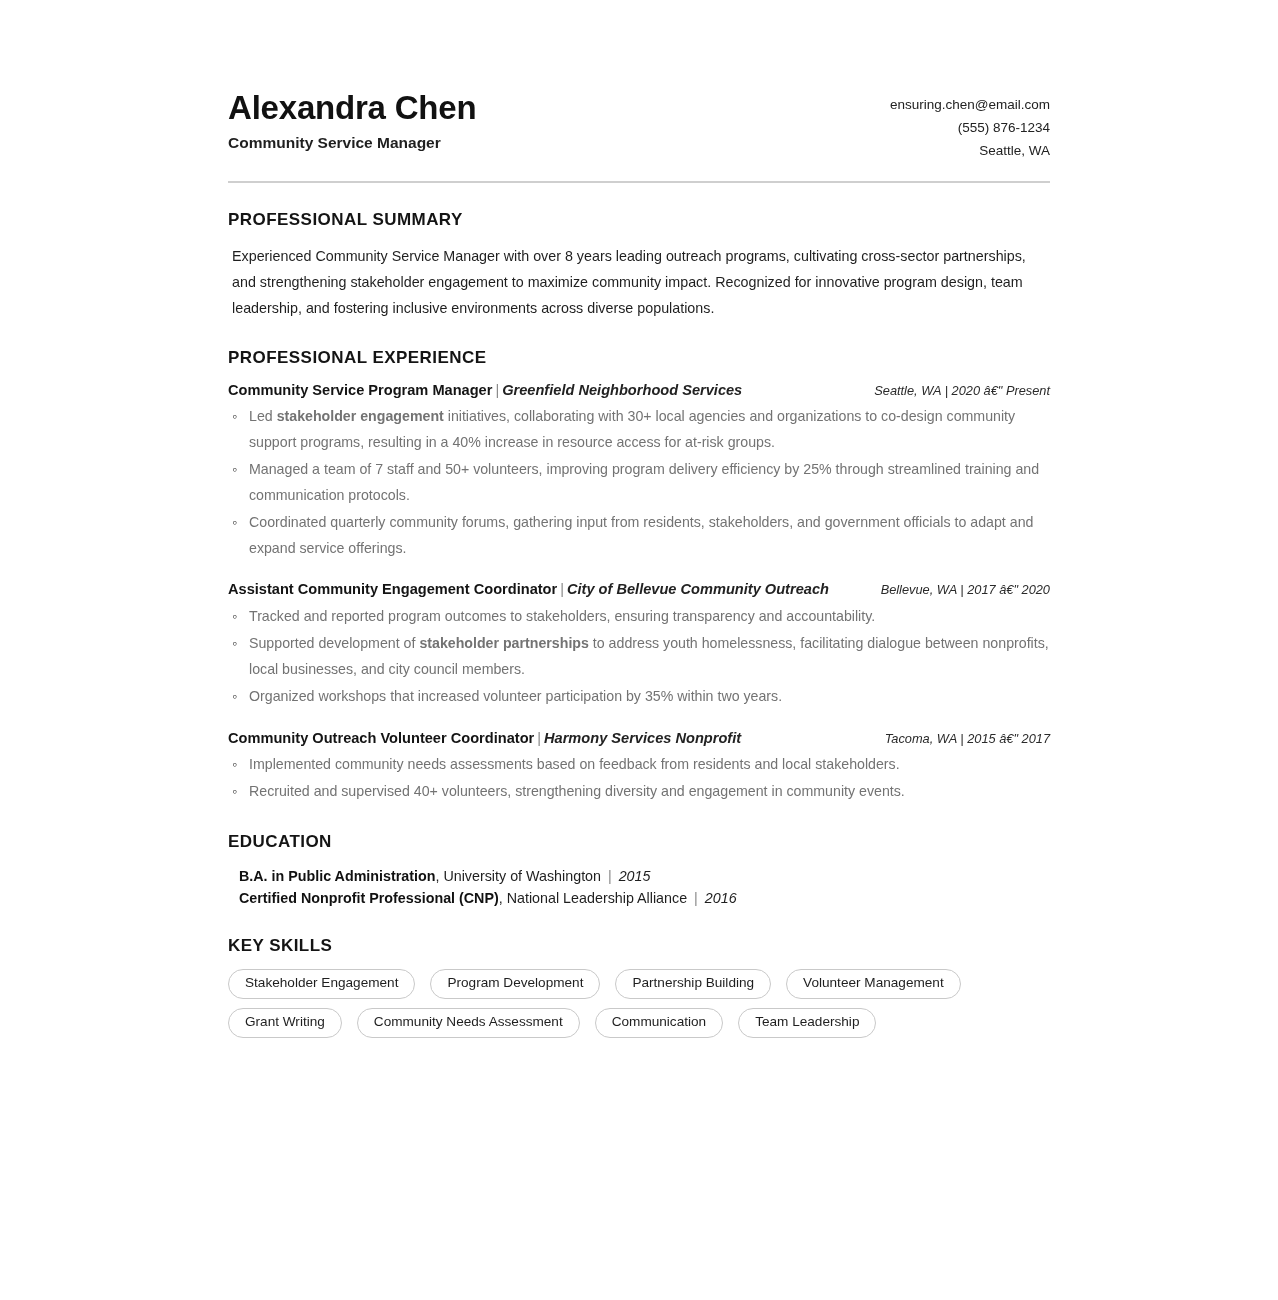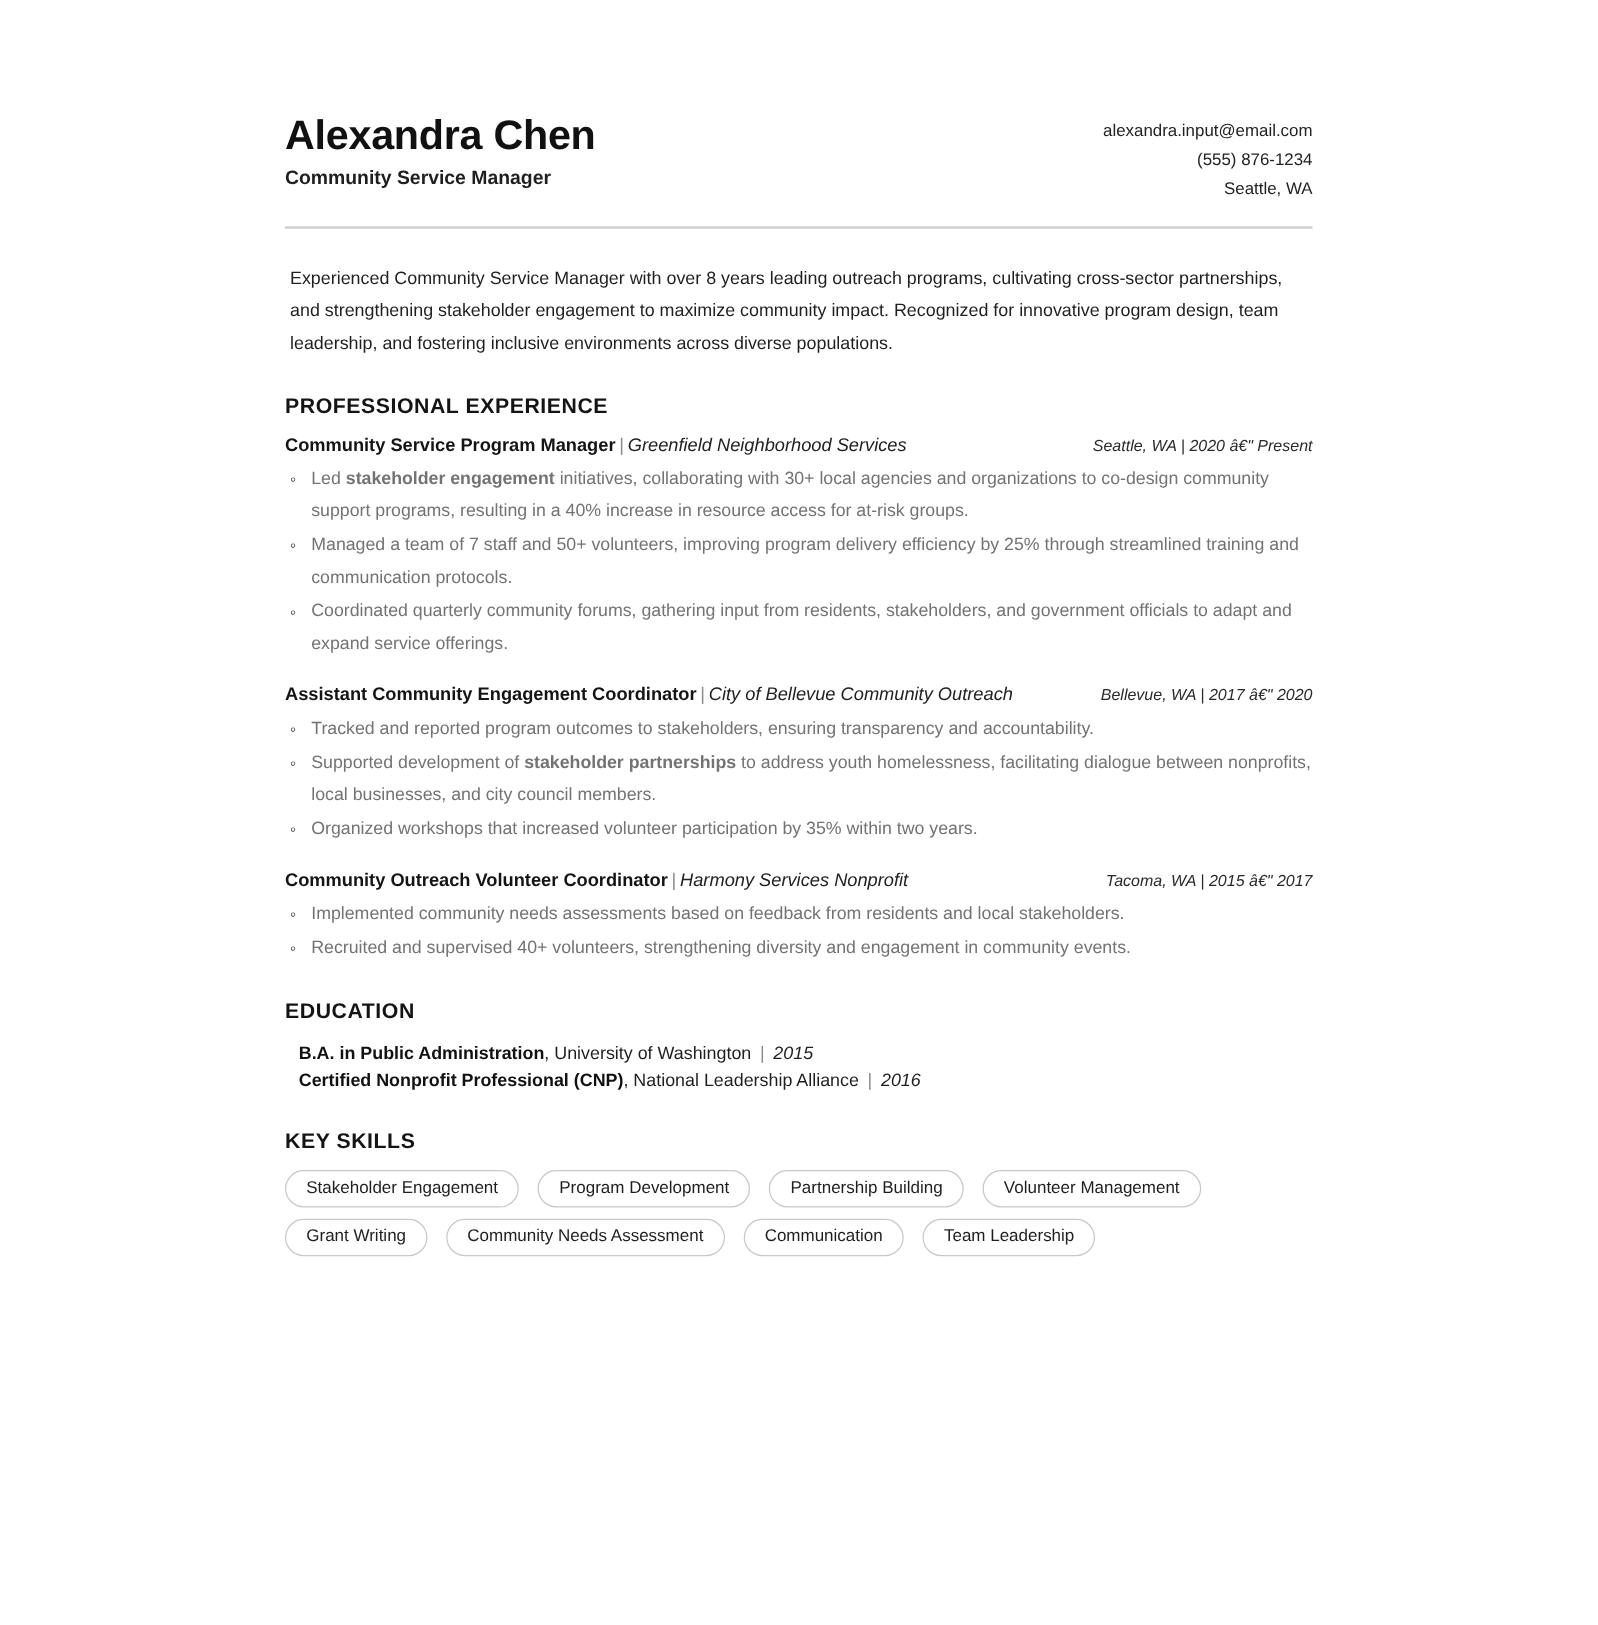--- a/index.html
+++ b/index.html
@@ -101,21 +101,21 @@
     color: #141414;
   }
   .job-role { font-weight: 700; }
   .sep {
     color: #8a8a8a;
     font-weight: 400;
     padding: 0 3px;
   }
   .job-org {
     font-style: italic;
-    font-weight: 400;
+    font-weight: 700;
     color: #222222;
   }
   .job-meta {
     font-size: 12.8px;
     font-style: italic;
     color: #2a2a2a;
     white-space: nowrap;
     flex: 0 0 auto;
   }
   .bullets {
@@ -177,28 +177,29 @@
 
 <div class="page">
   <div class="sheet">
 
     <div class="resume-header">
       <div class="identity">
         <h1 class="full-name">Alexandra Chen</h1>
         <div class="job-headline">Community Service Manager</div>
       </div>
       <div class="contact-block">
-        <span class="contact-line">alexandra.input@email.com</span>
+        <span class="contact-line">ensuring.chen@email.com</span>
         <span class="contact-line">(555) 876-1234</span>
         <span class="contact-line">Seattle, WA</span>
       </div>
     </div>
     <hr class="rule">
 
     <div class="section">
+      <h2 class="section-title">PROFESSIONAL SUMMARY</h2>
       <p class="summary-text">Experienced Community Service Manager with over 8 years leading outreach programs, cultivating cross-sector partnerships, and strengthening stakeholder engagement to maximize community impact. Recognized for innovative program design, team leadership, and fostering inclusive environments across diverse populations.</p>
     </div>
 
     <div class="section">
       <h2 class="section-title">PROFESSIONAL EXPERIENCE</h2>
       <div id="experience-list">
           <div class="job">
             <div class="job-topline">
               <div class="job-left"><span class="job-role">Community Service Program Manager</span><span class="sep">|</span><span class="job-org">Greenfield Neighborhood Services</span></div>
               <div class="job-meta">Seattle, WA | 2020 â€" Present</div>

